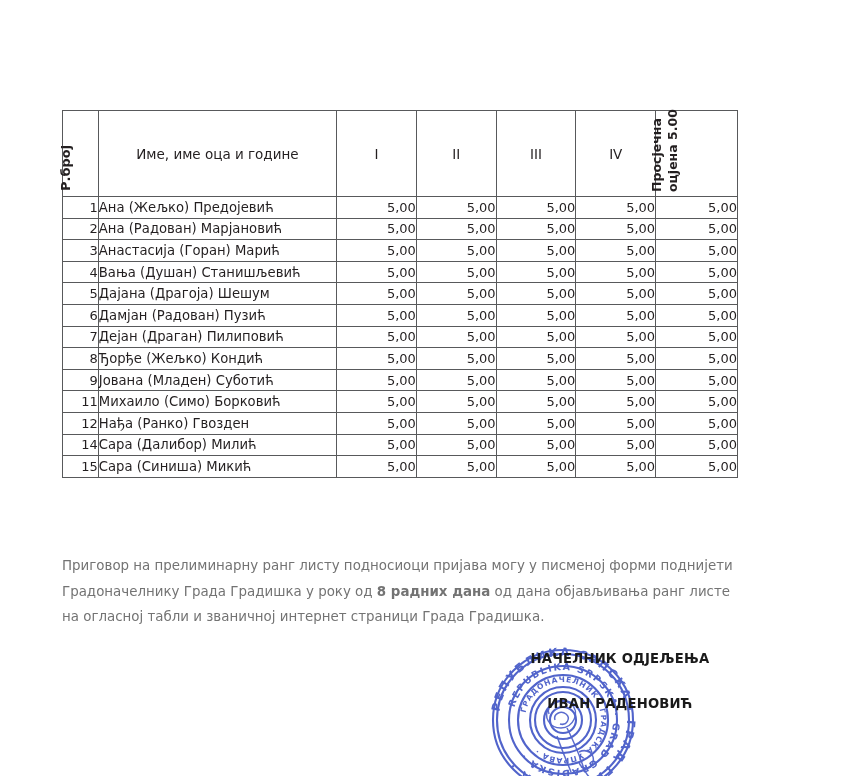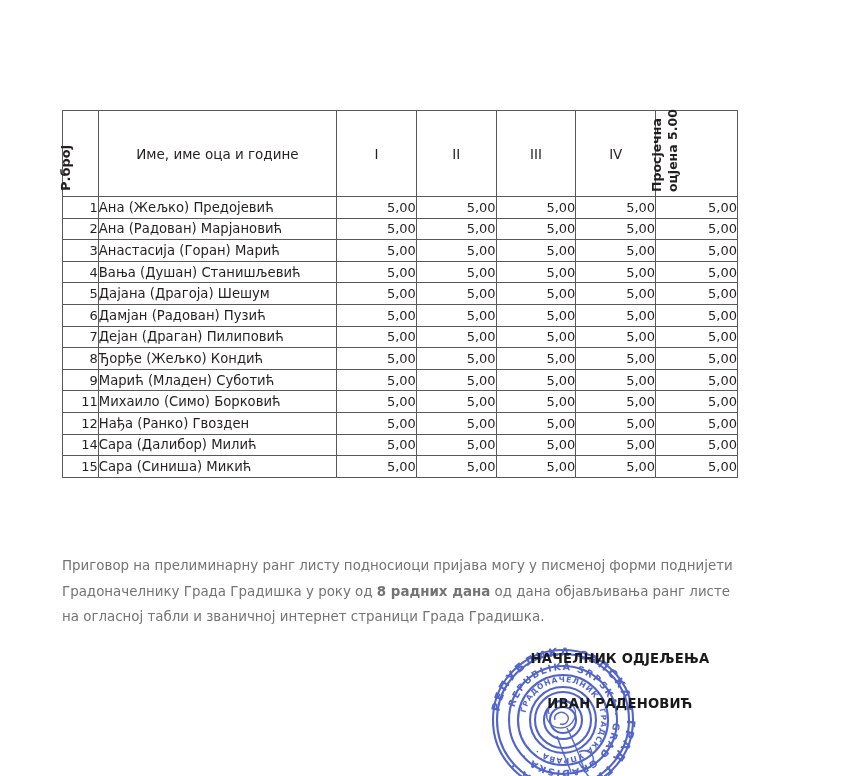--- a/index.html
+++ b/index.html
@@ -258,21 +258,21 @@
           <td class="td-idx">8</td>
           <td class="td-name">Ђорђе (Жељко) Кондић</td>
           <td class="td-val">5,00</td>
           <td class="td-val">5,00</td>
           <td class="td-val">5,00</td>
           <td class="td-val">5,00</td>
           <td class="td-val">5,00</td>
         </tr>
         <tr>
           <td class="td-idx">9</td>
-          <td class="td-name">Марић (Младен) Суботић</td>
+          <td class="td-name">Јована (Младен) Суботић</td>
           <td class="td-val">5,00</td>
           <td class="td-val">5,00</td>
           <td class="td-val">5,00</td>
           <td class="td-val">5,00</td>
           <td class="td-val">5,00</td>
         </tr>
         <tr>
           <td class="td-idx">11</td>
           <td class="td-name">Михаило (Симо) Борковић</td>
           <td class="td-val">5,00</td>

